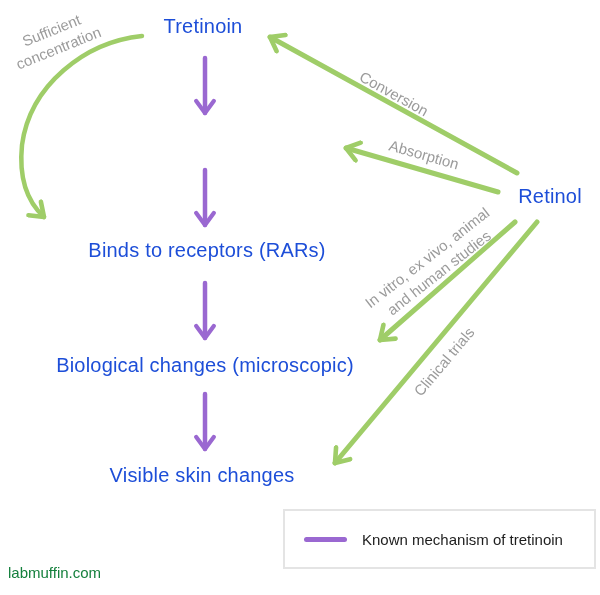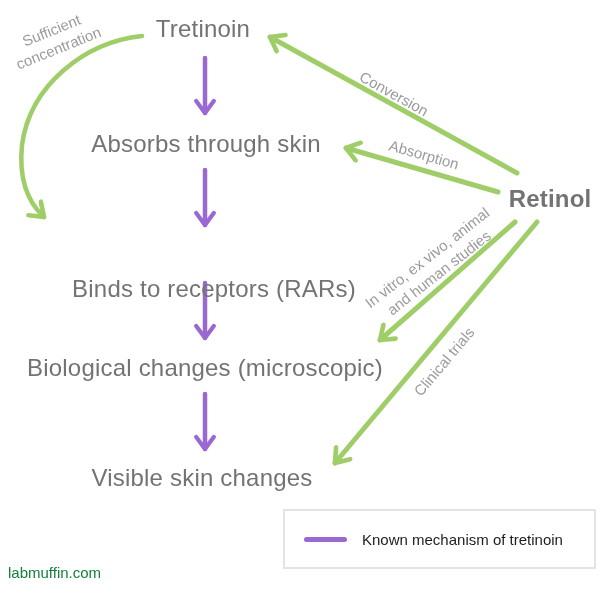--- a/index.html
+++ b/index.html
@@ -4,21 +4,21 @@
 <style>
   html,body { margin:0; padding:0; background:#ffffff; }
   #canvas {
     position:relative; width:600px; height:595px; background:#ffffff;
     font-family:"Liberation Sans", sans-serif; overflow:hidden;
   }
   #arrows { position:absolute; left:0; top:0; width:600px; height:595px; }
 
   .node {
     position:absolute; transform:translateX(-50%);
-    font-size:24px; font-weight:500; color:#737373; white-space:nowrap;
+    font-size:20px; font-weight:500; color:#1d4ed8; white-space:nowrap;
     letter-spacing:0.2px;
   }
   .edge-label {
     position:absolute; color:#9b9b9b; font-size:15px; font-weight:500;
     white-space:nowrap; text-align:center; line-height:1.28;
   }
   #lbl-sufficient { left:-4px;  top:20px;  width:118px; transform:rotate(-22deg); }
   #lbl-conversion { left:339px; top:84px;  width:110px; transform:rotate(29deg); }
   #lbl-absorption { left:372px; top:145px; width:104px; transform:rotate(16deg); }
   #lbl-invitro    { left:342px; top:246px; width:182px; transform:rotate(-38deg); }
@@ -61,25 +61,24 @@
     <line x1="205" y1="394" x2="205" y2="449" stroke="#9a68d1" stroke-width="4.5" stroke-linecap="round" marker-end="url(#head-p)"></line>
 
     <path d="M142 36 C85 42 30 85 22 145 C18 185 32 206 44 217" fill="none" stroke="#9fcd68" stroke-width="4.5" stroke-linecap="round" marker-end="url(#head-g)"></path>
     <line x1="517" y1="173" x2="270" y2="37" stroke="#9fcd68" stroke-width="5" stroke-linecap="round" marker-end="url(#head-g)"></line>
     <line x1="498" y1="192" x2="346" y2="148" stroke="#9fcd68" stroke-width="5" stroke-linecap="round" marker-end="url(#head-g)"></line>
     <line x1="515" y1="222" x2="380" y2="340" stroke="#9fcd68" stroke-width="5" stroke-linecap="round" marker-end="url(#head-g)"></line>
     <line x1="537" y1="222" x2="335" y2="463" stroke="#9fcd68" stroke-width="5" stroke-linecap="round" marker-end="url(#head-g)"></line>
   </svg>
 
   <div class="node" style="left:203px; top:15px;">Tretinoin</div>
-  <div class="node" style="left:206px; top:130px;">Absorbs through skin</div>
-  <div class="node" style="left:214px; top:239px;margin-top:36px;">Binds to receptors (RARs)</div>
+  <div class="node" style="left:207px; top:239px;">Binds to receptors (RARs)</div>
   <div class="node" style="left:205px; top:354px;">Biological changes (microscopic)</div>
   <div class="node" style="left:202px; top:464px;">Visible skin changes</div>
-  <div class="node" style="left:550px; top:185px;font-weight:bold;">Retinol</div>
+  <div class="node" style="left:550px; top:185px;">Retinol</div>
 
   <div class="edge-label" id="lbl-sufficient">
     <div>Sufficient</div>
     <div>concentration</div>
   </div>
   <div class="edge-label" id="lbl-conversion">Conversion</div>
   <div class="edge-label" id="lbl-absorption">Absorption</div>
   <div class="edge-label" id="lbl-invitro">
     <div>In vitro, ex vivo, animal</div>
     <div>and human studies</div>

